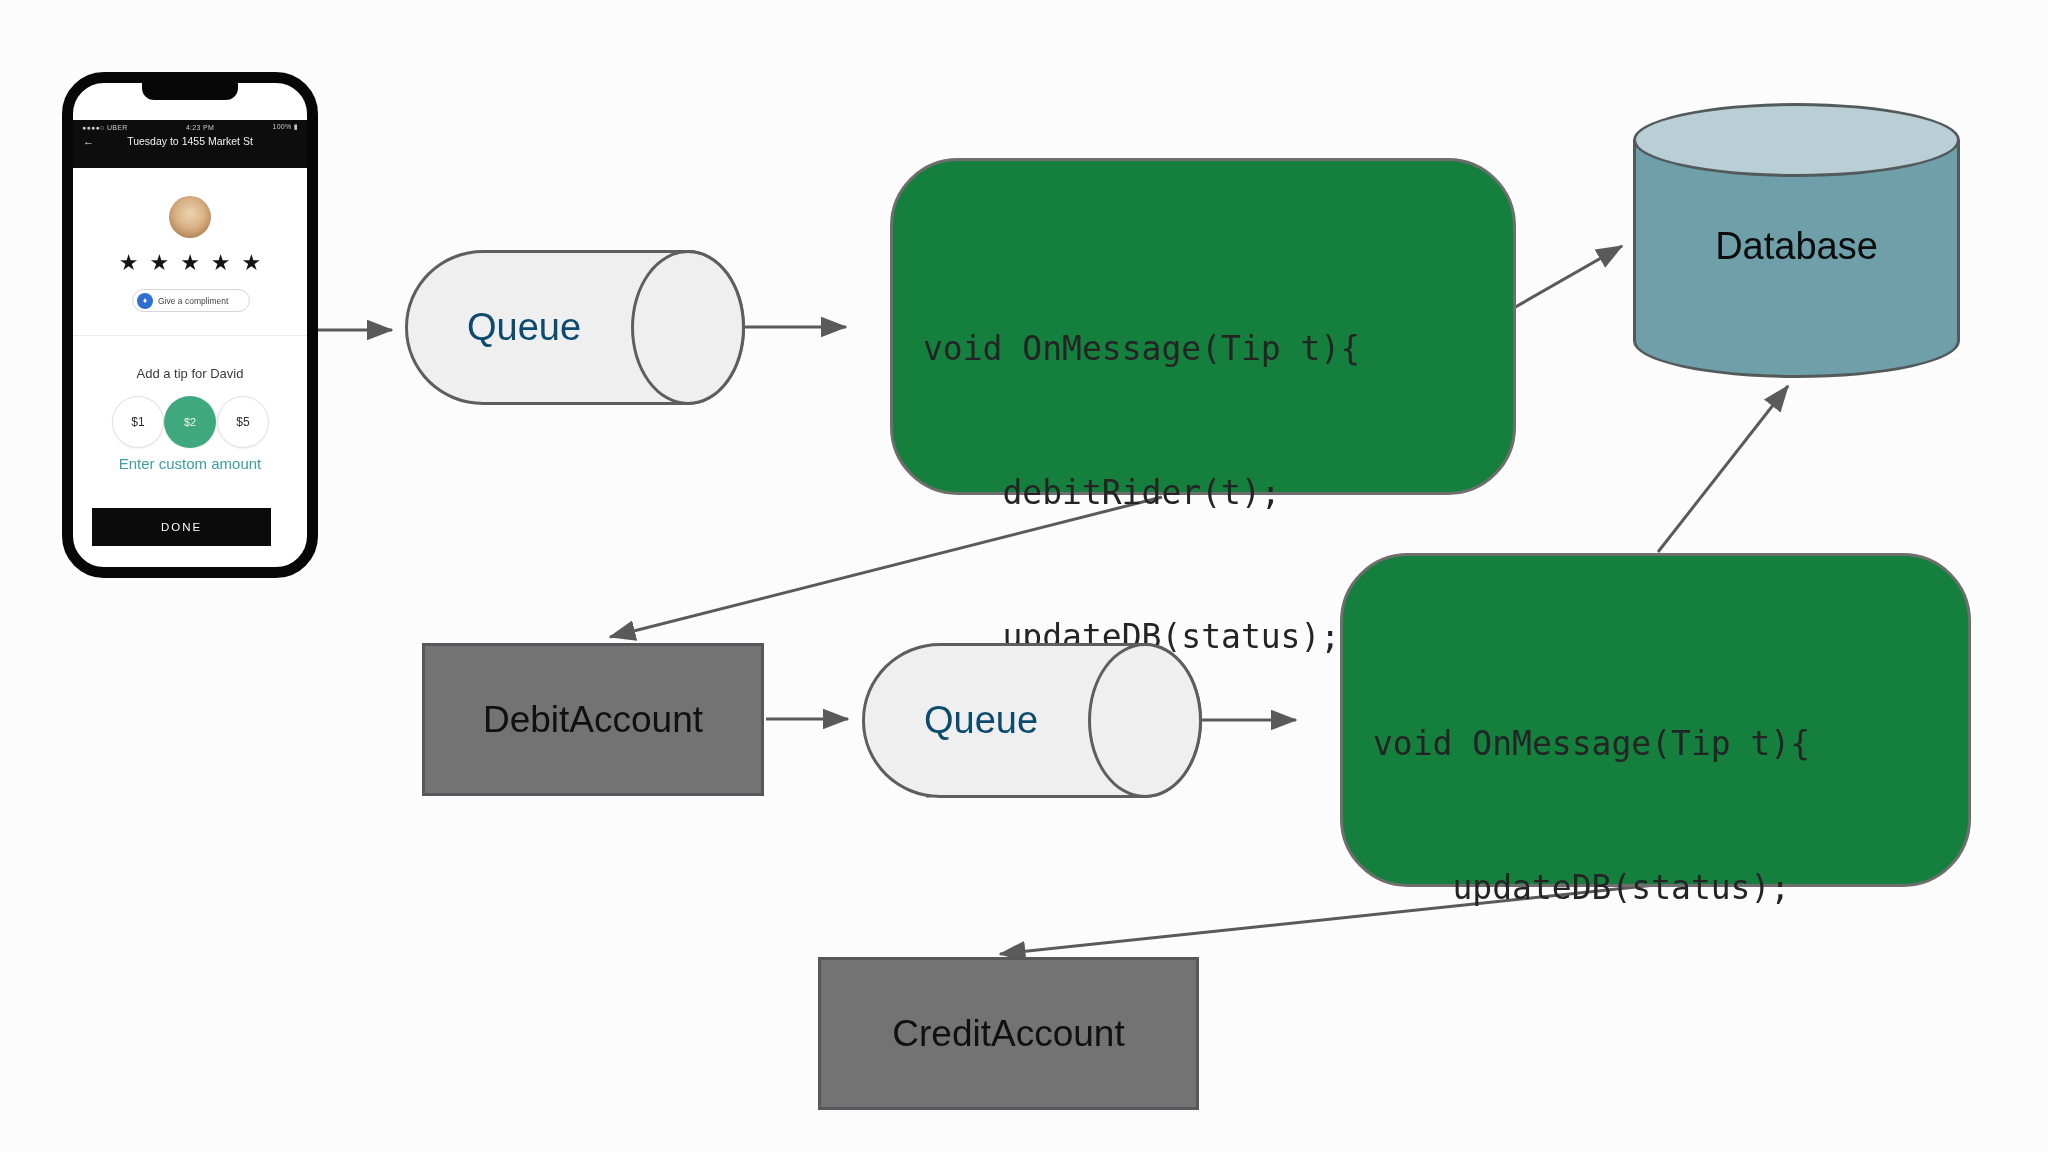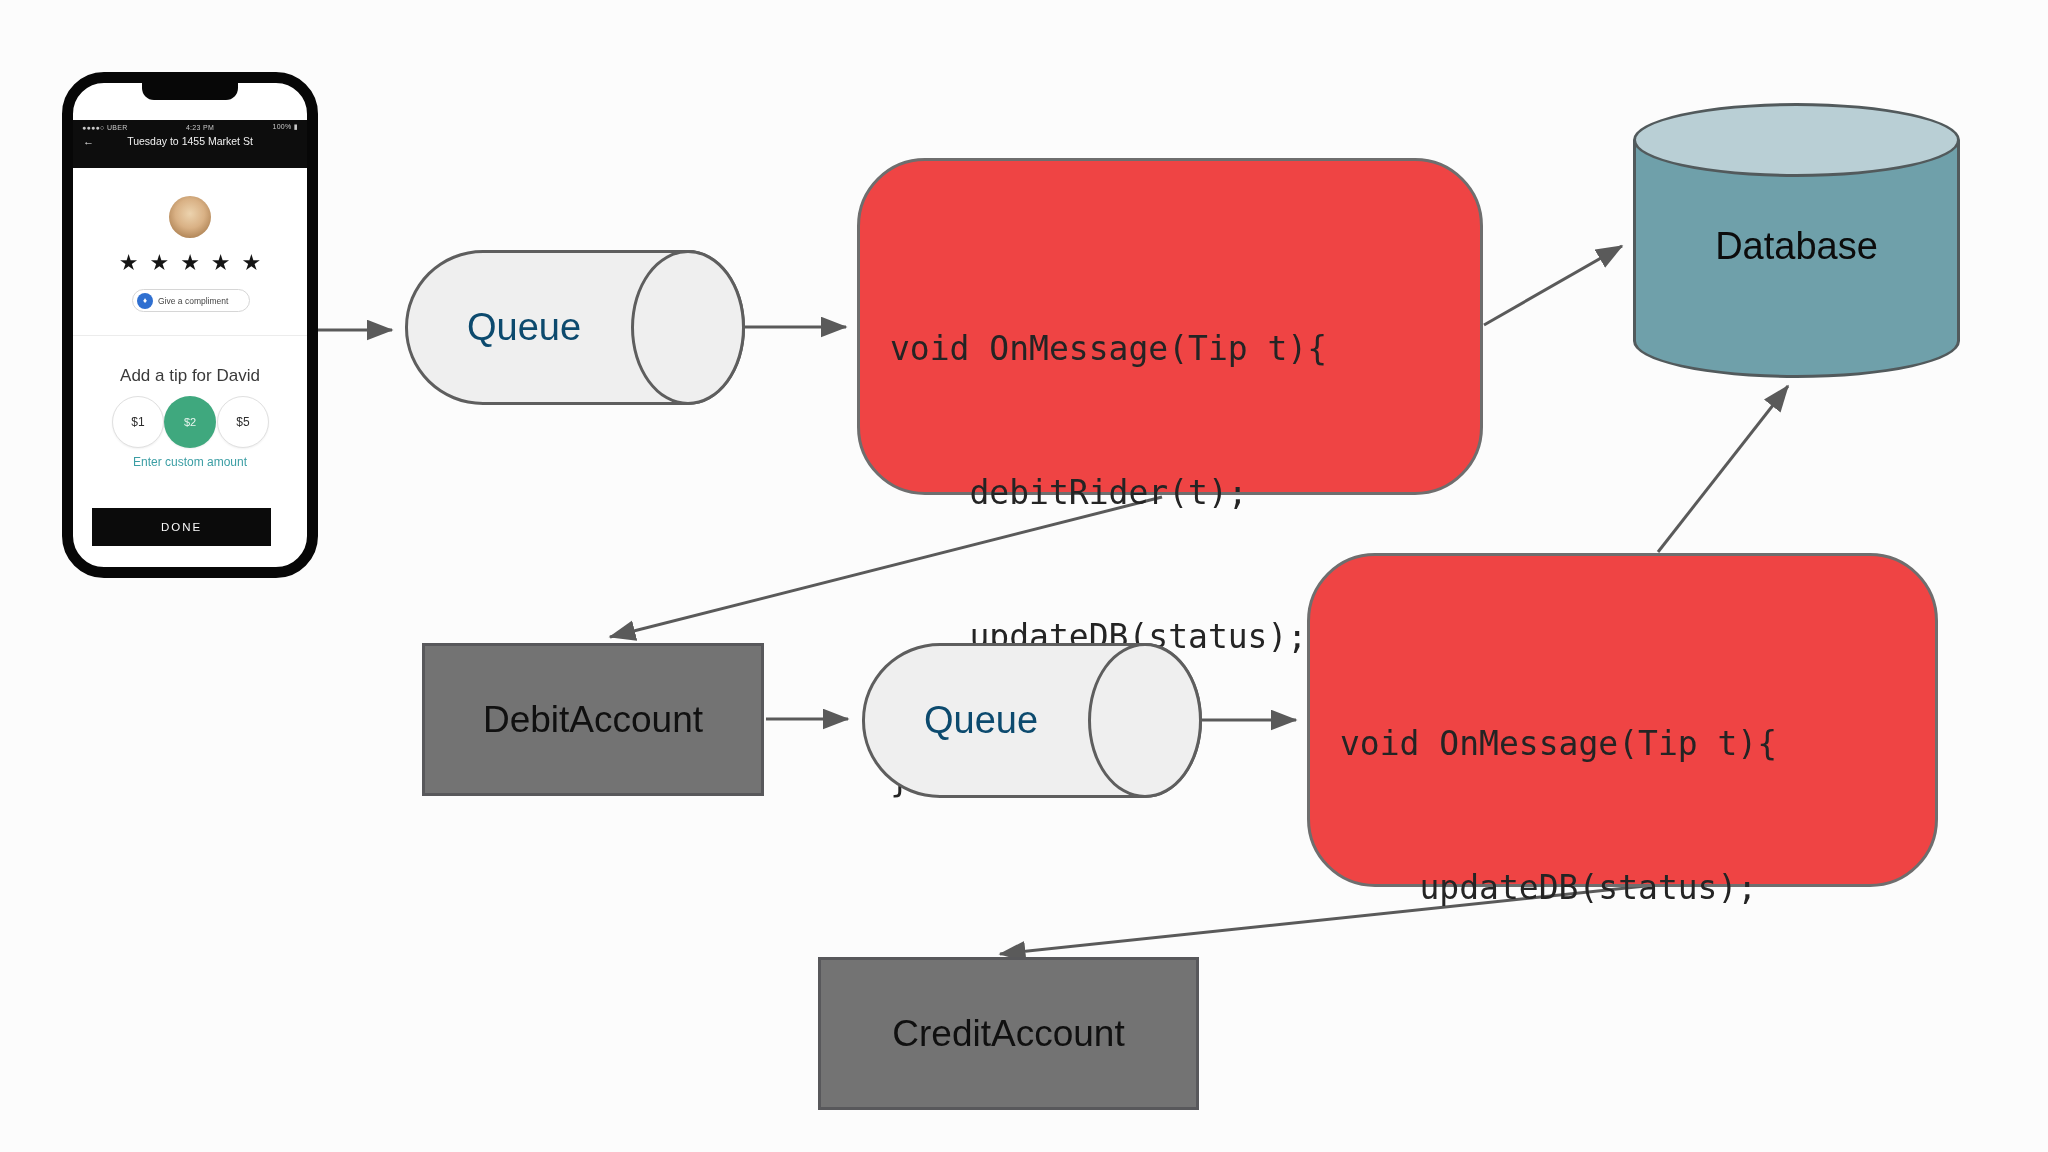--- a/index.html
+++ b/index.html
@@ -21,26 +21,26 @@
   .ph-back{position:absolute;left:10px;top:0;font-size:11px;color:#e8e8e8;}
   .avatar{position:absolute;left:96px;top:113px;width:42px;height:42px;border-radius:50%;
     background:radial-gradient(circle at 50% 42%,#ecd3ae 0%,#d9b185 45%,#b78c5e 72%,#8f6c47 100%);}
   .stars{position:absolute;left:0;top:167px;width:100%;text-align:center;font-size:22px;letter-spacing:11px;color:#141414;text-indent:11px;}
   .pill{position:absolute;left:59px;top:206px;width:118px;height:23px;border:1px solid #d6d6d6;border-radius:12px;
     background:#fff;display:flex;align-items:center;gap:5px;padding-left:4px;box-sizing:border-box;}
   .pill-ic{width:16px;height:16px;border-radius:50%;background:#2f6fd0;color:#fff;font-size:8px;
     display:flex;align-items:center;justify-content:center;flex:0 0 16px;}
   .pill-tx{font-size:8.5px;color:#454545;}
   .divider{position:absolute;left:0;top:252px;width:100%;height:1px;background:#ececec;}
-  .tip-title{position:absolute;left:0;top:283px;width:100%;text-align:center;font-size:17px;color:#3a3a3a;}
+  .tip-title{position:absolute;left:0;top:283px;width:100%;text-align:center;font-size:13px;color:#3a3a3a;}
   .tip-circle{position:absolute;top:313px;width:52px;height:52px;border-radius:50%;box-sizing:border-box;
     display:flex;align-items:center;justify-content:center;font-size:12px;color:#2c2c2c;
     background:#fff;border:1px solid #e0e0e0;box-shadow:0 1px 2px rgba(0,0,0,.06);}
   .tip-circle.sel{background:#3fa87e;border:none;color:#eaf6ef;font-size:11px;}
-  .custom-link{position:absolute;left:0;top:372px;width:100%;text-align:center;font-size:12px;color:#3b9ea4;}
+  .custom-link{position:absolute;left:0;top:372px;width:100%;text-align:center;font-size:15px;color:#3b9ea4;}
   .done-btn{position:absolute;left:19px;top:425px;width:179px;height:38px;background:#0b0b0b;color:#fafafa;
     display:flex;align-items:center;justify-content:center;font-size:11.5px;letter-spacing:2px;}
   
   .cyl-h{position:absolute;width:340px;height:155px;background:#efefef;border:3px solid #5e5e5e;
     border-radius:78px 57px 57px 78px / 77px 77px 77px 77px;box-sizing:border-box;}
   .cyl-h .cap{position:absolute;right:-3px;top:-3px;width:114px;height:155px;background:#efefef;
     border:3px solid #5e5e5e;border-radius:50%;box-sizing:border-box;}
   .cyl-h .lbl{position:absolute;left:0;top:0;width:232px;height:149px;display:flex;align-items:center;justify-content:center;
     font-size:38px;color:#0c4a6e;}
   
@@ -49,21 +49,21 @@
   .db .body{position:absolute;left:0;top:37px;width:327px;height:201px;background:#6fa0aa;
     border-left:3px solid #525a5c;border-right:3px solid #525a5c;box-sizing:border-box;}
   .db .top{position:absolute;left:0;top:0;width:327px;height:74px;background:#b9cfd5;border:3px solid #525a5c;border-radius:50%;box-sizing:border-box;}
   .db .lbl{position:absolute;left:0;top:122px;width:100%;text-align:center;font-size:38px;color:#0c0c0c;}
   
   .acct{position:absolute;background:#737373;border:3px solid #58585b;box-sizing:border-box;
     display:flex;align-items:center;justify-content:center;font-size:37px;color:#101010;}
   #debit{left:422px;top:643px;width:342px;height:153px;}
   #credit{left:818px;top:957px;width:381px;height:153px;}
   
-  .worker{position:absolute;background:#ef4444;border:3px solid #6e6e6e;border-radius:68px;box-sizing:border-box;}
+  .worker{position:absolute;background:#15803d;border:3px solid #6e6e6e;border-radius:68px;box-sizing:border-box;margin-left:33px;}
   #worker1{left:857px;top:158px;width:626px;height:337px;}
   #worker2{left:1307px;top:553px;width:631px;height:334px;}
   .code{position:absolute;left:30px;top:68px;font-family:"DejaVu Sans Mono",monospace;
     font-size:33px;line-height:48px;color:#242424;white-space:pre;}
 </style>
 </head>
 <body>
 
 <div id="canvas">
 

